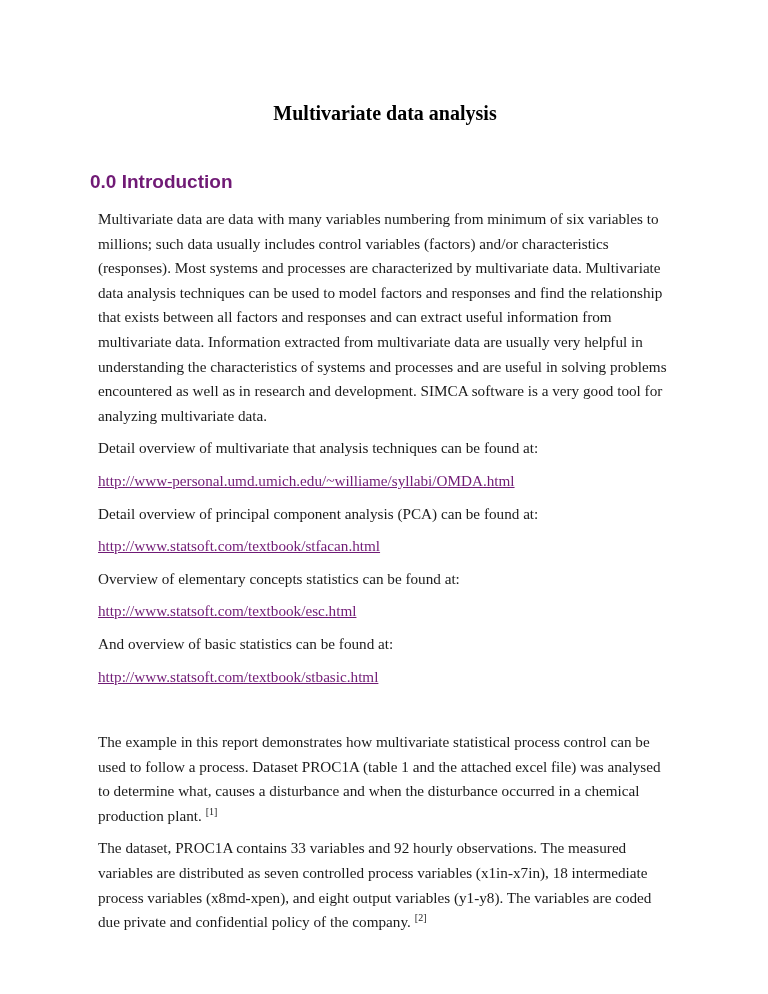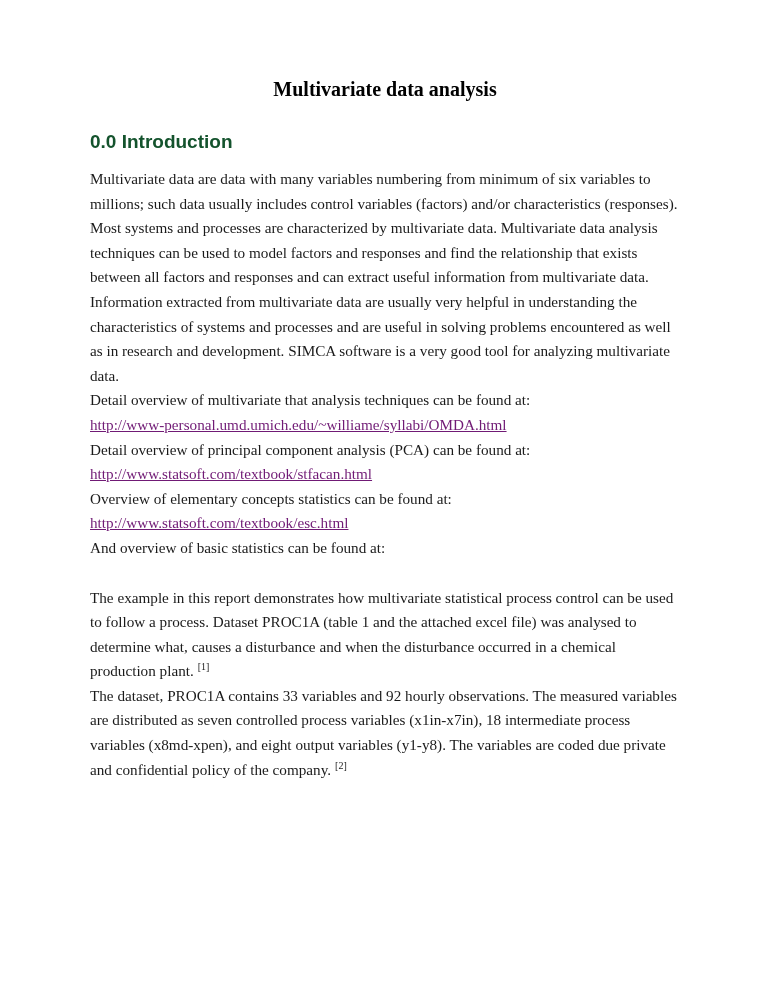--- a/index.html
+++ b/index.html
@@ -11,48 +11,48 @@
     width: 768px;
     height: 994px;
     overflow: hidden;
     font-family: "Liberation Serif", serif;
     color: #1a1a1a;
   }
   .page {
     box-sizing: border-box;
     width: 768px;
     height: 994px;
-    padding: 76px 88px 0 90px;
+    padding: 100px 88px 0 90px;
     background: #ffffff;
   }
   .doc-title {
     margin: 0;
     font-family: "Liberation Serif", serif;
     font-weight: bold;
     font-size: 20px;
     line-height: 26px;
     text-align: center;
     color: #000000;
   }
   .section-heading {
-    margin: 28px 0 0 0;
+    margin: 44px 0 0 0;
     font-family: "Liberation Sans", sans-serif;
     font-weight: bold;
     font-size: 19px;
     line-height: 24px;
-    color: #14532d;
+    color: #701a75;
   }
   .body-text {
     margin-top: 13px;
     width: 592px;
     font-size: 15.2px;
     line-height: 24.6px;
   }
   .body-text p {
-    margin: 0;
+    margin: 8px;
     padding: 0;
     font-family: Liberation Serif, serif;
   }
   .link {
     color: #701a75;
     text-decoration: underline;
     cursor: pointer;
   }
   .blank-line {
     height: 25px;
@@ -80,20 +80,21 @@
     <p>Detail overview of multivariate that analysis techniques can be found at:</p>
     <p><a class="link">http://www-personal.umd.umich.edu/~williame/syllabi/OMDA.html</a></p>
 
     <p>Detail overview of principal component analysis (PCA) can be found at:</p>
     <p><a class="link">http://www.statsoft.com/textbook/stfacan.html</a></p>
 
     <p>Overview of elementary concepts statistics can be found at:</p>
     <p><a class="link">http://www.statsoft.com/textbook/esc.html</a></p>
 
     <p>And overview of basic statistics can be found at:</p>
+    <p><a class="link">http://www.statsoft.com/textbook/stbasic.html</a></p>
 
     <div class="blank-line"></div>
 
     <p><span>The example in this report demonstrates how multivariate statistical process control can be used to follow a process. Dataset PROC1A (table 1 and the attached excel file) was analysed to determine what, causes a disturbance and when the disturbance occurred in a chemical production plant.</span><sup class="ref">[1]</sup></p>
 
     <p><span>The dataset, PROC1A contains 33 variables and 92 hourly observations. The measured variables are distributed as seven controlled process variables (x1in-x7in), 18 intermediate process variables (x8md-xpen), and eight output variables (y1-y8). The variables are coded due private and confidential policy of the company.</span><sup class="ref">[2]</sup></p>
 
   </div>
 </div>
 

